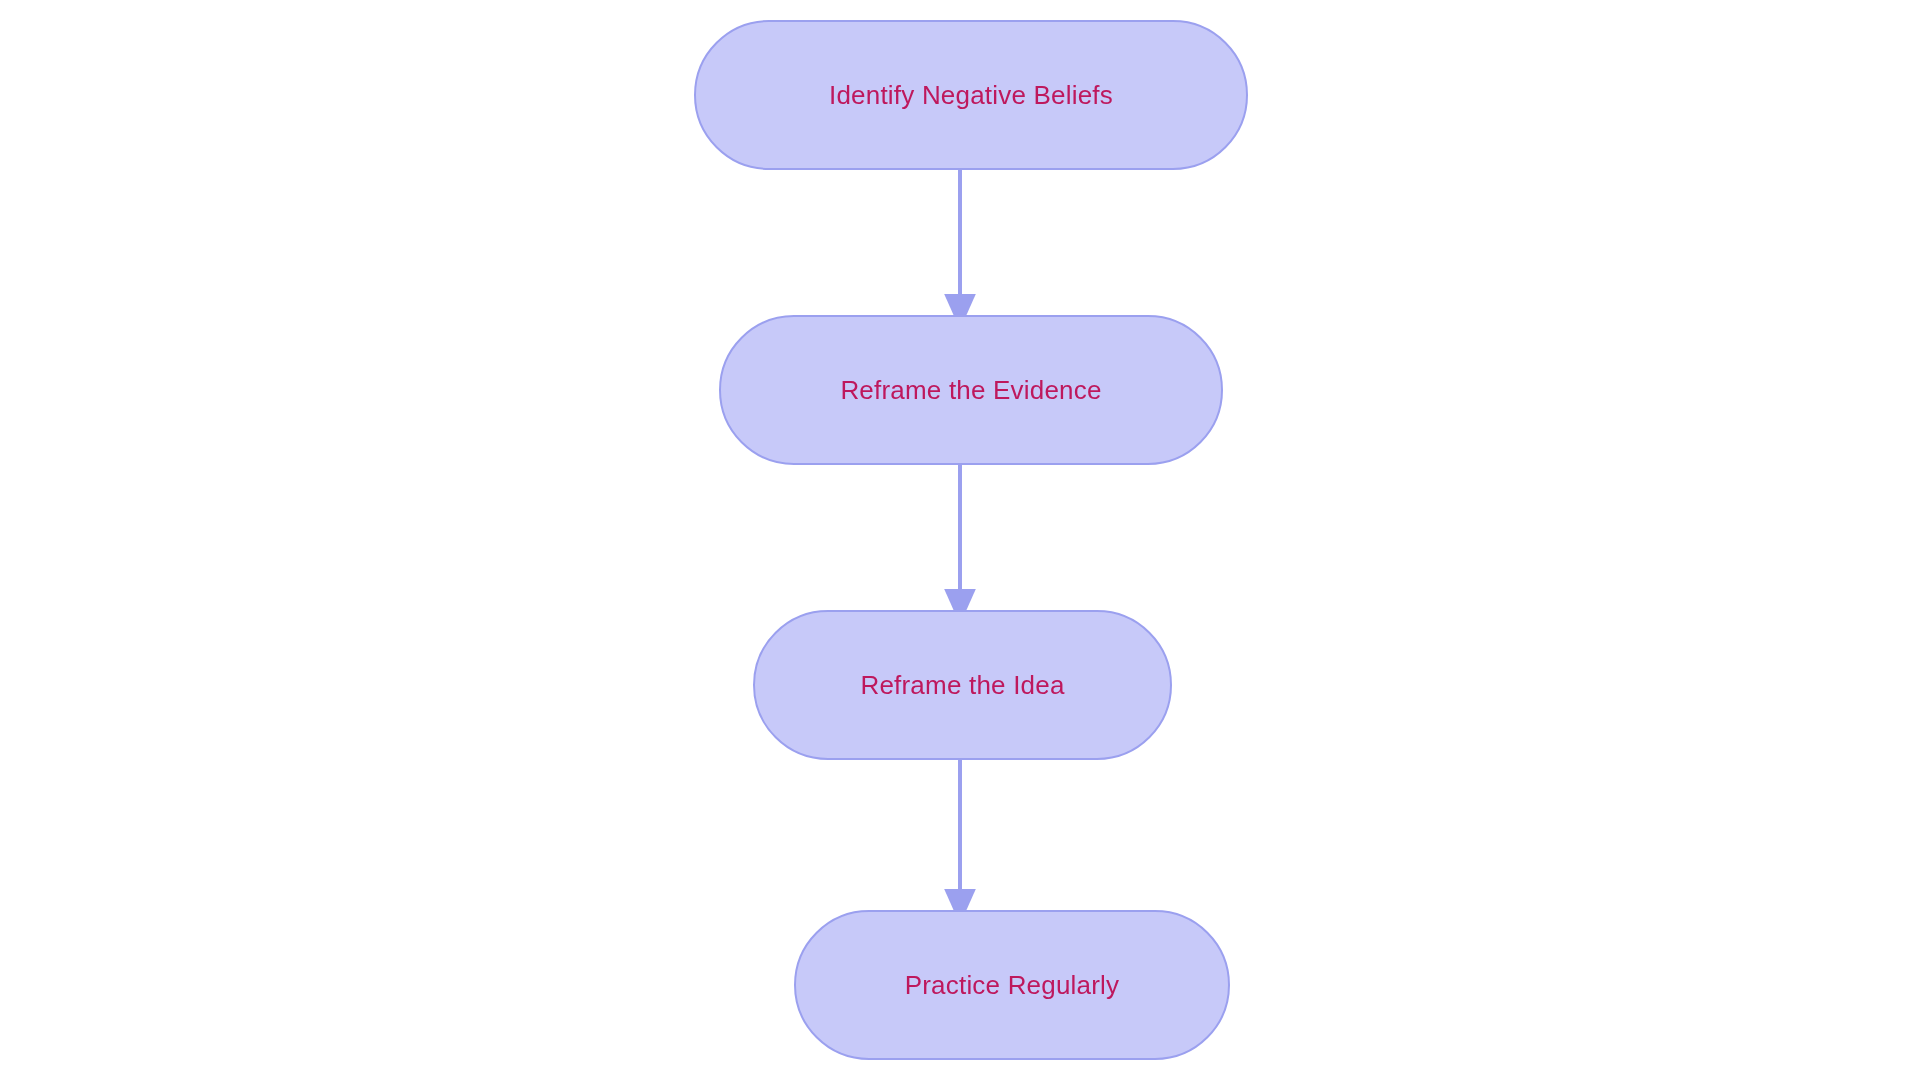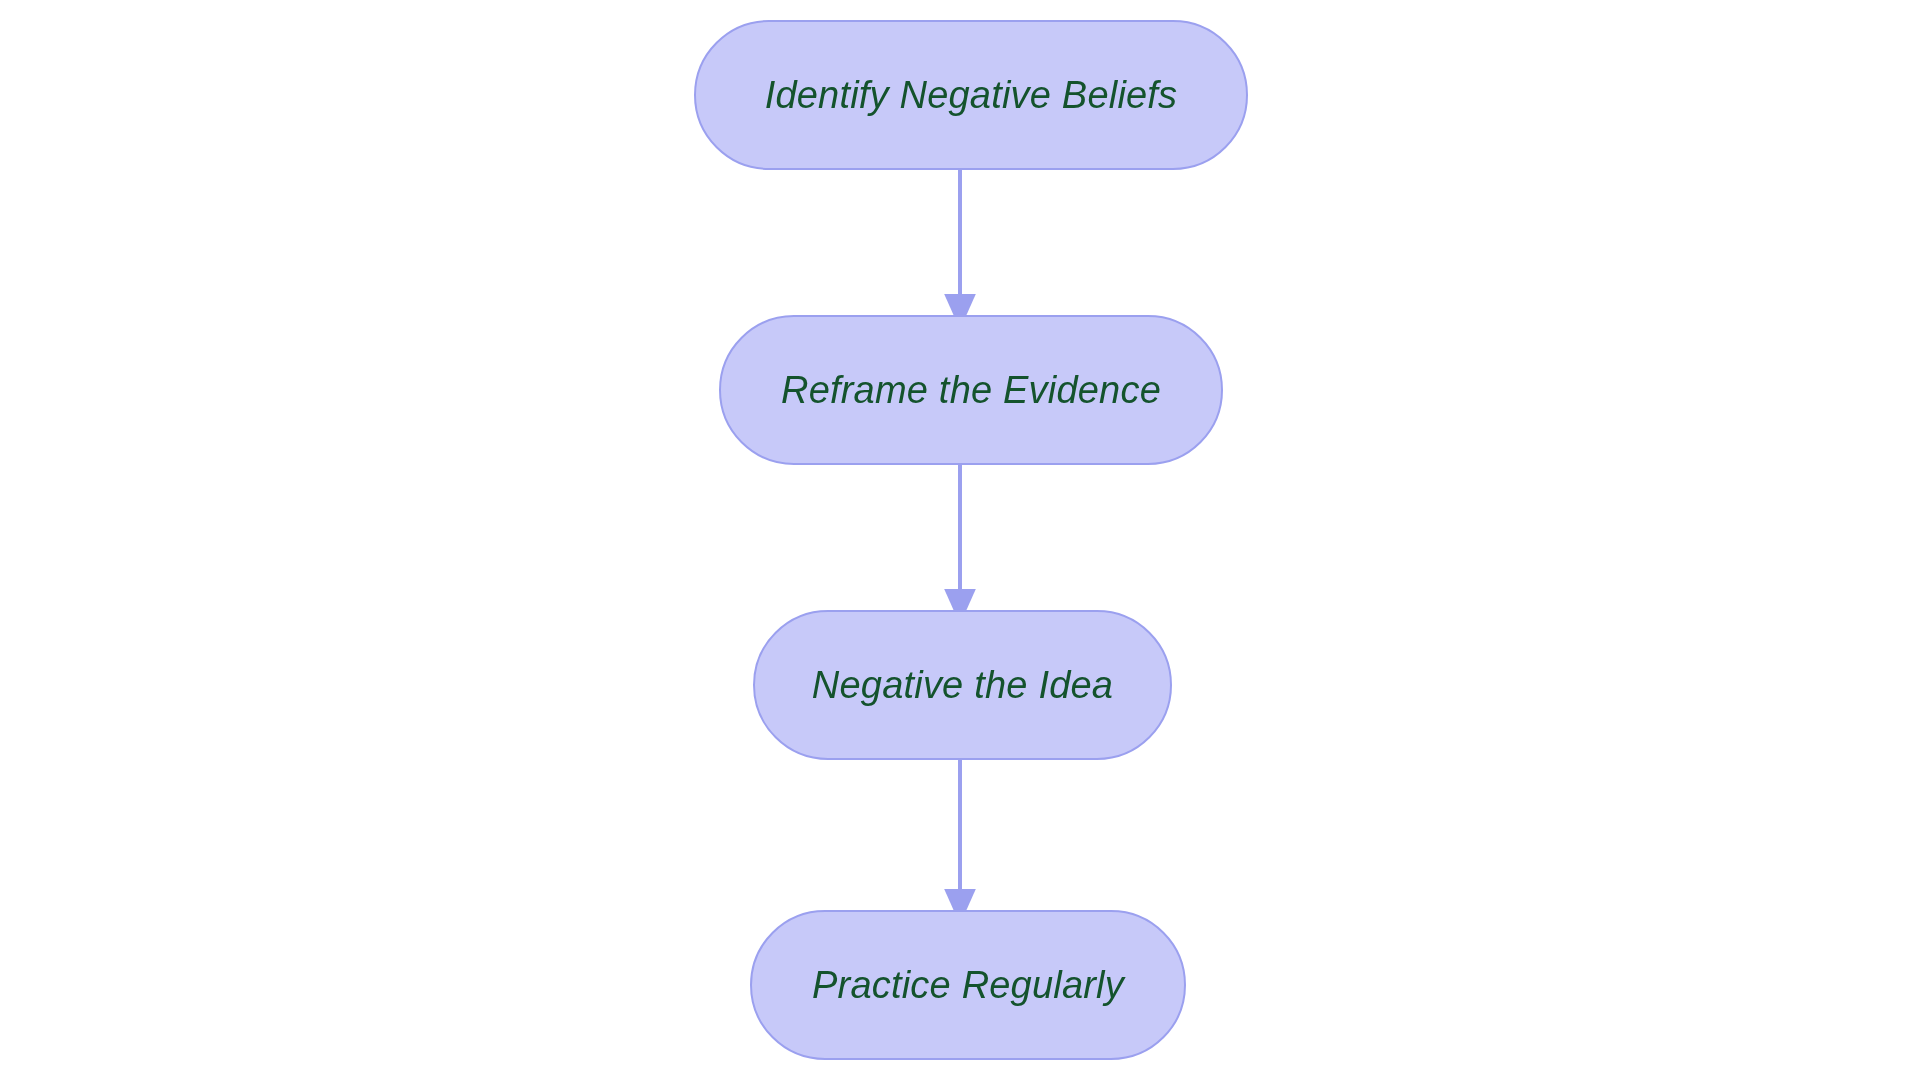--- a/index.html
+++ b/index.html
@@ -29,34 +29,33 @@
     display: flex;
     align-items: center;
     justify-content: center;
     background: #c7c9f9;
     border: 2px solid #9ba0ef;
     border-radius: 9999px;
     height: 150px;
     z-index: 2;
   }
   .node-label {
-    color: #14532d;
-    font-size: 38px;
+    color: #be185d;
+    font-size: 26px;
     font-weight: 400;
     letter-spacing: 0.2px;
     line-height: 1;
     white-space: nowrap;
     text-align: center;
-    font-style: italic;
   }
 
   #node-0 { left: 694px;  top: 20px;  width: 554px; }
   #node-1 { left: 719px;  top: 315px; width: 504px; }
   #node-2 { left: 753px;  top: 610px; width: 419px; }
-  #node-3 { left: 750px;  top: 910px; width: 436px; }
+  #node-3 { left: 794px;  top: 910px; width: 436px; }
 
   
   .connector {
     position: absolute;
     left: 0;
     top: 0;
     width: 1920px;
     height: 1083px;
     z-index: 1;
     pointer-events: none;
@@ -83,20 +82,20 @@
 
   <div class="node" id="node-0">
     <span class="node-label">Identify Negative Beliefs</span>
   </div>
 
   <div class="node" id="node-1">
     <span class="node-label">Reframe the Evidence</span>
   </div>
 
   <div class="node" id="node-2">
-    <span class="node-label">Negative the Idea</span>
+    <span class="node-label">Reframe the Idea</span>
   </div>
 
   <div class="node" id="node-3">
     <span class="node-label">Practice Regularly</span>
   </div>
 
 </div>
 
 </body></html>

